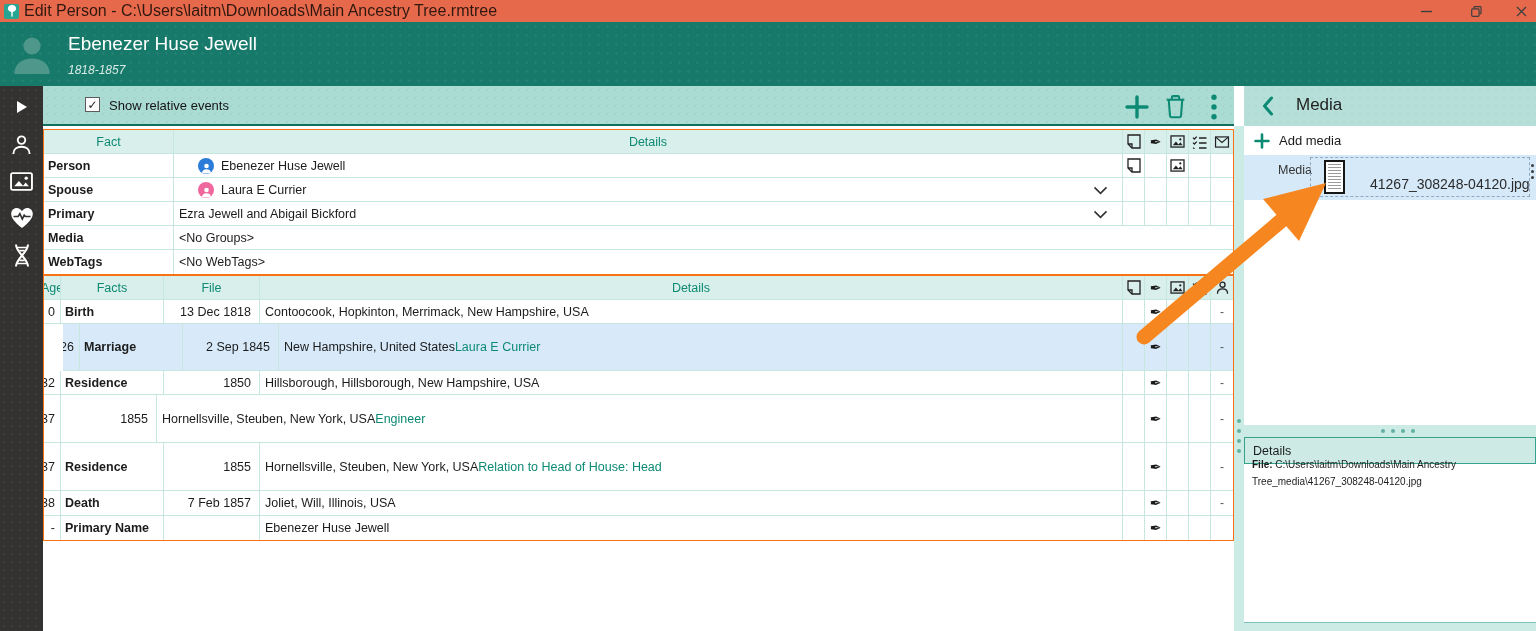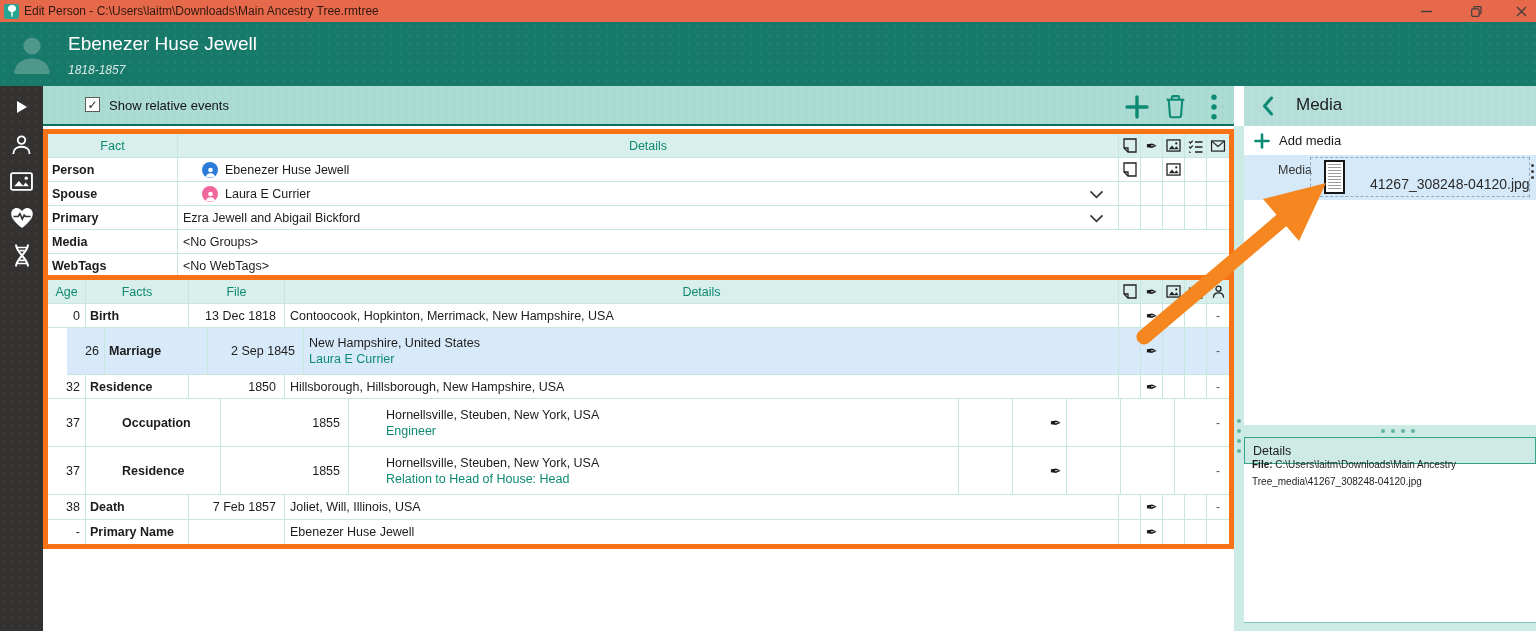--- a/index.html
+++ b/index.html
@@ -4,21 +4,21 @@
 <style>
   html,body{margin:0;padding:0;background:#fff;}
   #app{position:relative;width:1536px;height:631px;overflow:hidden;background:#fff;
        font-family:"Liberation Sans","DejaVu Sans",sans-serif;-webkit-font-smoothing:antialiased;}
   .abs{position:absolute;}
   
   .titlebar{left:0;top:0;width:1536px;height:22px;background:#e7694c;display:flex;align-items:center;
             padding-left:4px;box-sizing:border-box;}
   .app-ico{width:15px;height:15px;background:#26a692;border-radius:2px;display:flex;align-items:center;
            justify-content:center;flex:0 0 auto;}
-  .title-text{font-size:12px;color:#30180f;margin-left:5px;white-space:nowrap;}
+  .title-text{font-size:16px;color:#30180f;margin-left:5px;white-space:nowrap;}
   .winbtn{position:absolute;top:0;height:22px;width:26px;display:flex;align-items:center;justify-content:center;}
   
   .pheader{left:0;top:22px;width:1536px;height:64px;background:#17796a;
            background-image:radial-gradient(rgba(255,255,255,.06) 1px,transparent 1.2px);background-size:9px 9px;}
   .ph-name{position:absolute;left:68px;top:11px;font-size:19px;color:#fff;}
   .ph-dates{position:absolute;left:68px;top:41px;font-size:12px;color:#d8ebe6;font-style:italic;}
   
   .sidebar{left:0;top:86px;width:43px;height:545px;background:#343231;box-sizing:border-box;
            display:flex;flex-direction:column;align-items:center;padding-top:9px;gap:13px;
            background-image:radial-gradient(rgba(255,255,255,.05) 1px,transparent 1.2px);background-size:8px 8px;}
@@ -35,37 +35,37 @@
            background-image:radial-gradient(rgba(0,0,0,.03) 1px,transparent 1.2px);background-size:8px 8px;}
   .mh-title{position:absolute;left:52px;top:9px;font-size:17px;color:#222;}
   
   .vsplit{left:1234px;top:126px;width:10px;height:505px;background:#cdebe5;}
   .vdots{position:absolute;left:3px;display:flex;flex-direction:column;gap:6px;}
   .vdots i,.hdots i{width:4px;height:4px;border-radius:50%;background:#63b0a2;display:block;}
   .hsplit{left:1244px;top:425px;width:292px;height:12px;background:#cdebe5;}
   .hdots{position:absolute;top:4px;left:137px;display:flex;gap:6px;}
   .bstrip{left:1244px;top:622px;width:292px;height:9px;background:#cdebe5;border-top:1px solid #7cc3b8;box-sizing:border-box;}
   
-  .tbl{box-sizing:border-box;border:5px solid #f97316;background:#fff;}
+  .tbl{box-sizing:border-box;border:1px solid #f97316;background:#fff;}
   .tr{display:flex;border-bottom:1px solid #c6e7e0;box-sizing:border-box;background:#fff;}
   .tr:last-child{border-bottom:none;}
   .tr.sel{background:#d8eafa;}
   .tr.sel .td{background:transparent;}
   .td{box-sizing:border-box;border-right:1px solid #c6e7e0;display:flex;align-items:center;overflow:hidden;
       font-size:12.5px;color:#1c1c1c;background:transparent;}
   .td:last-child{border-right:none;}
   .head .td{background:#d9efeb;color:#0e8a73;justify-content:center;padding:0;}
-  .h24{height:24px;} .h25{height:25px;} .h47{height:47px;margin-left:19px;} .h48{height:48px;gap:32px;}
+  .h24{height:24px;} .h25{height:25px;} .h47{height:47px;margin-left:19px;} .h48{height:48px;}
   .c-lbl{width:130px;font-weight:bold;padding-left:4px;}
   .c-det{flex:1;padding-left:5px;position:relative;}
   .c-ic{width:22px;justify-content:center;}
-  .c-age{width:38px;justify-content:flex-end;padding-right:5px;}
+  .c-age{width:17px;justify-content:flex-end;padding-right:5px;}
   .c-fact{width:103px;font-weight:bold;padding-left:4px;}
   .c-date{width:96px;justify-content:flex-end;padding-right:8px;}
-  .lines{display:flex;flex-direction:column;justify-content:center;line-height:16px;}
+  .lines{display:flex;flex-direction:row;justify-content:center;line-height:16px;}
   .sub{color:#0d8a74;}
   .badge{width:16px;height:16px;border-radius:50%;display:inline-flex;align-items:end;justify-content:center;
          margin:0 7px 0 19px;overflow:hidden;flex:0 0 auto;}
   .badge.male{background:#2b7cd8;} .badge.female{background:#f0679e;}
   .chev{position:absolute;right:14px;top:50%;margin-top:-4px;line-height:0;}
   .dash{color:#555;font-size:12px;}
   .pen{font-family:"DejaVu Sans",sans-serif;font-size:14px;color:#1a1a1a;line-height:1;}
   
   .addrow{left:1244px;top:126px;width:292px;height:29px;background:#fff;display:flex;align-items:center;
           padding-left:10px;box-sizing:border-box;gap:9px;}
@@ -399,21 +399,20 @@
         </div>
       <div class="td c-ic"></div>
         <div class="td c-ic"></div>
       <div class="td c-ic">
           <span class="dash">-</span>
         </div>
     </div>
 
     <div class="tr h48">
       <div class="td c-age">37</div>
-      <div class="td c-fact">Occupation</div>
       <div class="td c-date">1855</div>
       <div class="td c-det">
           <span class="lines">
             <span>Hornellsville, Steuben, New York, USA</span>
             <span class="sub">Engineer</span>
           </span>
         </div>
       <div class="td c-ic"></div>
       <div class="td c-ic">
           <span class="pen">✒</span>

